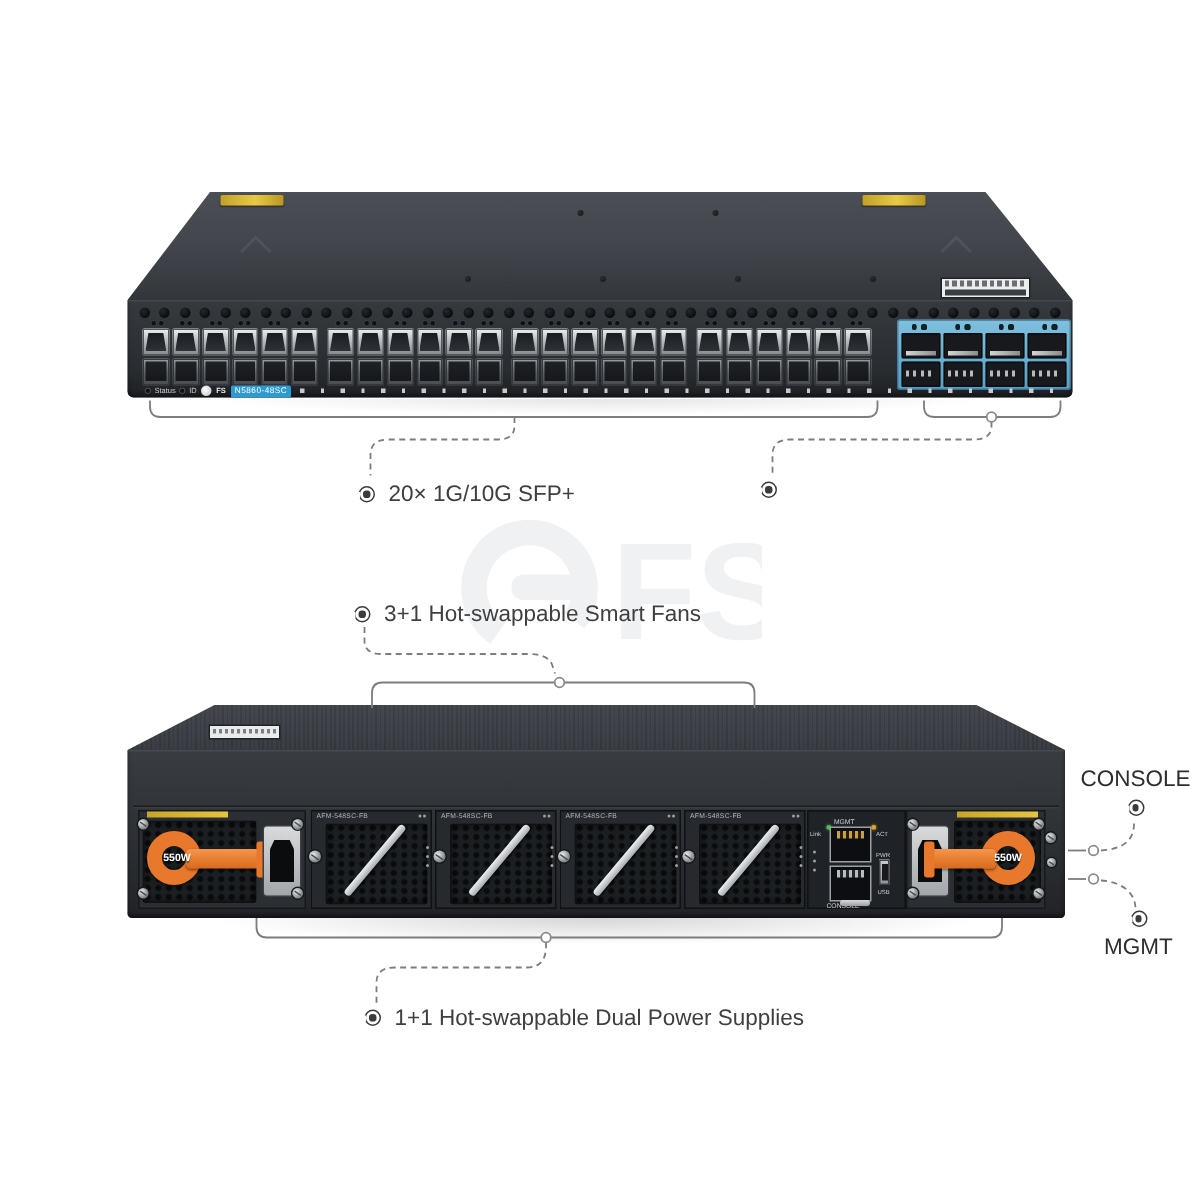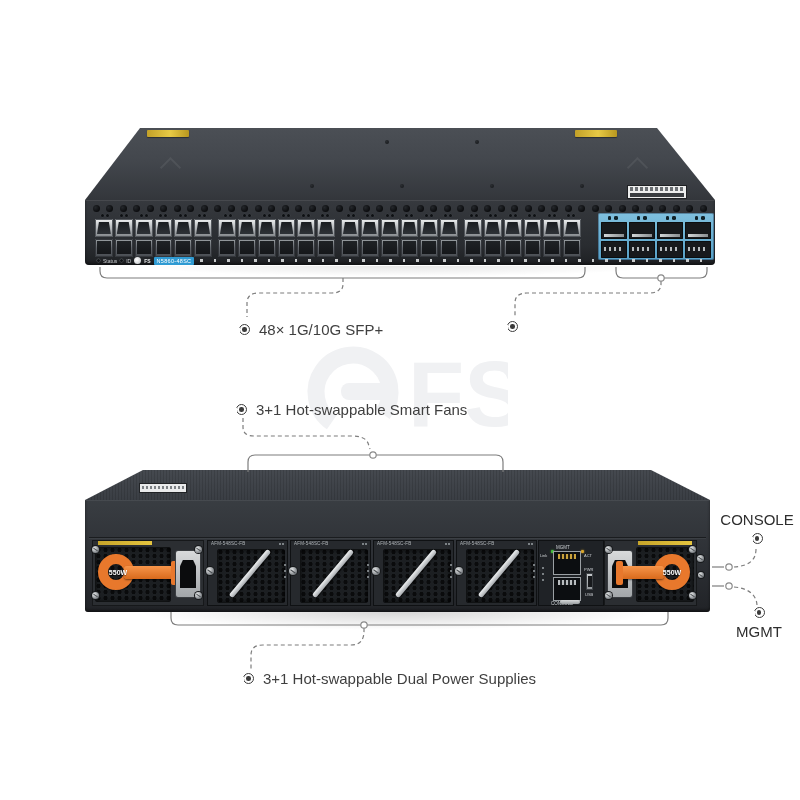--- a/index.html
+++ b/index.html
@@ -625,32 +625,32 @@
       <circle cx="661" cy="278" r="3.2"></circle>
       <circle cx="373" cy="455" r="3.2"></circle>
       <circle cx="364" cy="625" r="3.2"></circle>
       <circle cx="729" cy="567" r="3.2"></circle>
       <circle cx="729" cy="586" r="3.2"></circle>
     </g>
   </svg>
 
   <div class="clabel" style="left:239px;top:321px;">
     <span class="bullet"></span>
-    <span>48× 1G/10G SFP+</span>
+    <span>20× 1G/10G SFP+</span>
   </div>
   <div class="clabel" style="left:507px;top:321px;">
     <span class="bullet"></span>
   </div>
   <div class="clabel" style="left:236px;top:401px;">
     <span class="bullet"></span>
     <span>3+1 Hot-swappable Smart Fans</span>
   </div>
   <div class="clabel" style="left:243px;top:670px;">
     <span class="bullet"></span>
-    <span>3+1 Hot-swappable Dual Power Supplies</span>
+    <span>1+1 Hot-swappable Dual Power Supplies</span>
   </div>
   <div class="clabel col" style="left:716px;top:511px;width:82px;">
     <span>CONSOLE</span>
     <span class="bullet"></span>
   </div>
   <div class="clabel col" style="left:728px;top:607px;width:62px;">
     <span class="bullet"></span>
     <span>MGMT</span>
   </div>
 

